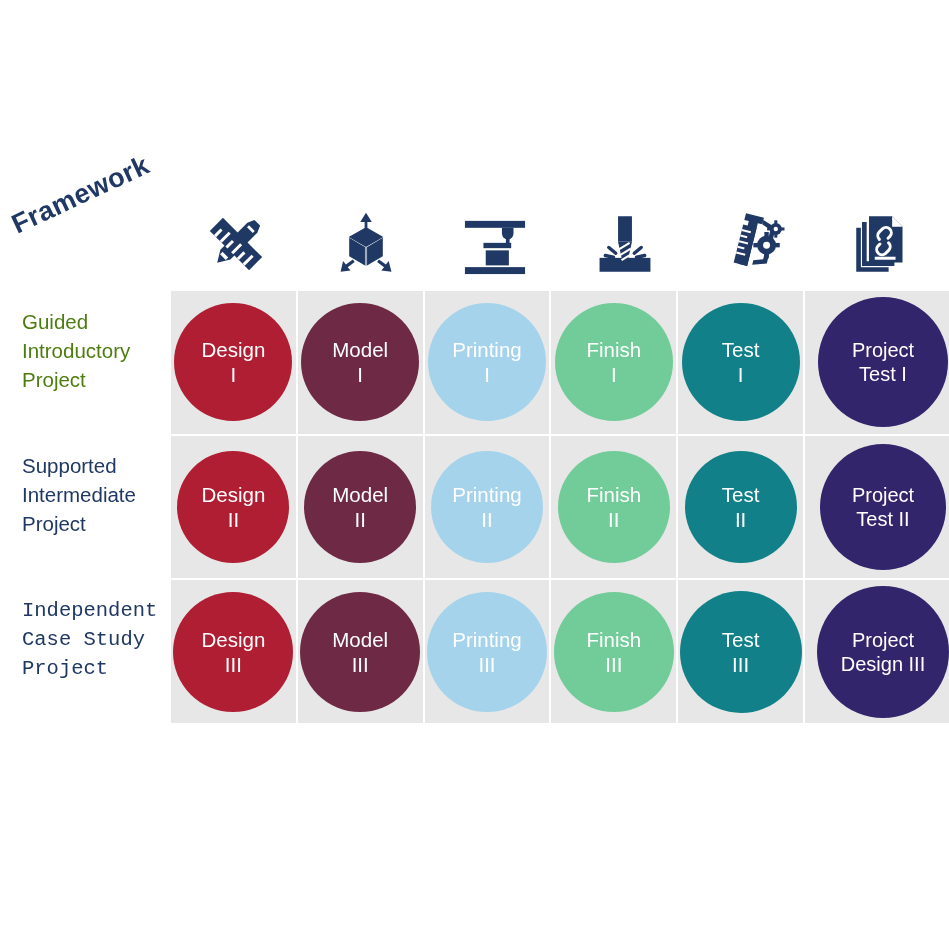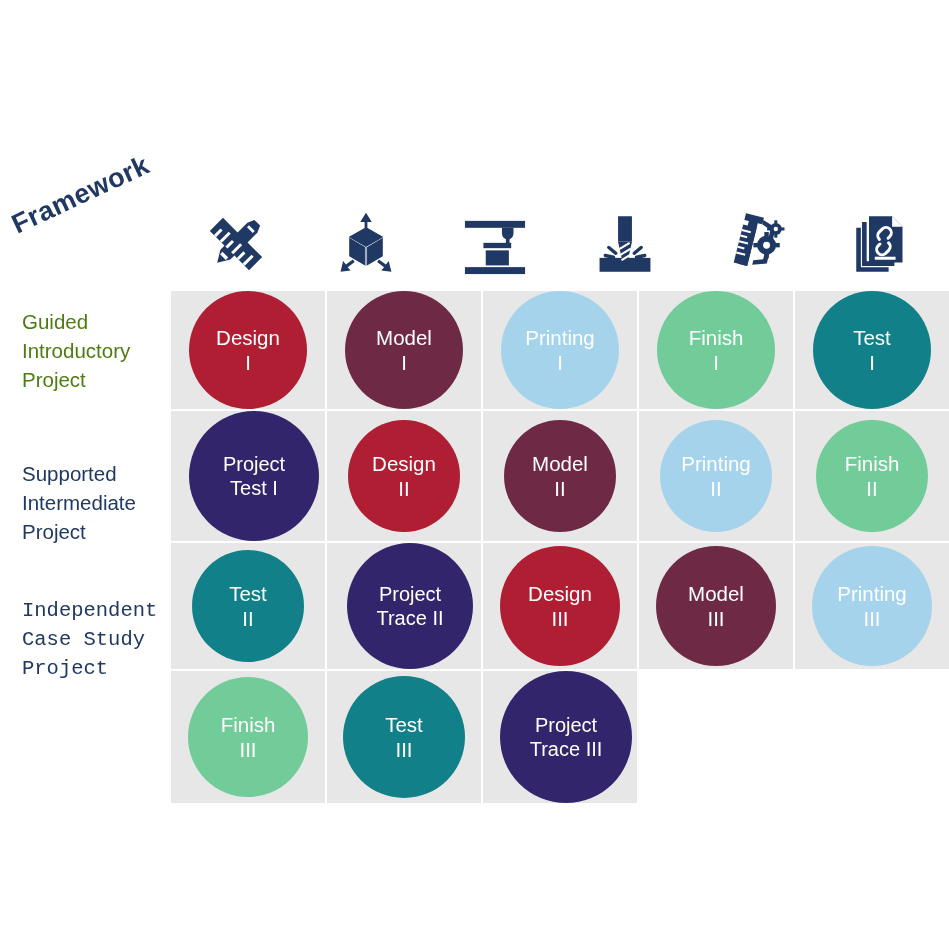--- a/index.html
+++ b/index.html
@@ -53,30 +53,30 @@
   .row-label{
     position:absolute;
     left:22px;
     width:150px;
     color:#1F3864;
     font-size:20.5px;
     line-height:29px;
     font-weight:normal;
   }
   .row-label.r0{top:16px;}
-  .row-label.r1{top:168px;}
+  .row-label.r1{top:160px;}
   .row-label.r2{top:305px;font-family:Liberation Mono, monospace;}
 
   
   .grid{
     position:absolute;
     left:171px; top:291px;
     width:778px; height:432px;
     display:grid;
-    grid-template-columns:repeat(5, 1fr);
+    grid-template-columns:repeat(6, 1fr);
     grid-template-rows:repeat(3, 1fr);
     gap:2px 2px;
     background:transparent;
   }
   .cell{
     background:#E7E7E7;
     position:relative;
     display:flex;
     align-items:center;
     justify-content:center;
@@ -342,21 +342,21 @@
     </div>
     <div class="cell row1 col4" style="background: rgb(231, 231, 231);">
       <div class="bubble" style="background: rgb(18, 128, 136); color: rgb(255, 255, 255);">
         <span class="b-name">Test</span>
         <span class="b-level">II</span>
       </div>
     </div>
     <div class="cell row1 col5" style="background: rgb(231, 231, 231);">
       <div class="bubble" style="background: rgb(50, 37, 107); color: rgb(255, 255, 255);">
         <span class="b-name">Project</span>
-        <span class="b-level">Trace II</span>
+        <span class="b-level">Test II</span>
       </div>
     </div>
 
     <div class="cell row2 col0" style="background: rgb(231, 231, 231);">
       <div class="bubble" style="background: rgb(175, 30, 50); color: rgb(255, 255, 255);">
         <span class="b-name">Design</span>
         <span class="b-level">III</span>
       </div>
     </div>
     <div class="cell row2 col1" style="background: rgb(231, 231, 231);">
@@ -379,19 +379,19 @@
     </div>
     <div class="cell row2 col4" style="background: rgb(231, 231, 231);">
       <div class="bubble" style="background: rgb(18, 128, 136); color: rgb(255, 255, 255);">
         <span class="b-name">Test</span>
         <span class="b-level">III</span>
       </div>
     </div>
     <div class="cell row2 col5" style="background: rgb(231, 231, 231);">
       <div class="bubble" style="background: rgb(50, 37, 107); color: rgb(255, 255, 255);">
         <span class="b-name">Project</span>
-        <span class="b-level">Trace III</span>
+        <span class="b-level">Design III</span>
       </div>
     </div>
 
   </div>
 
 </div>
 
 </body></html>

